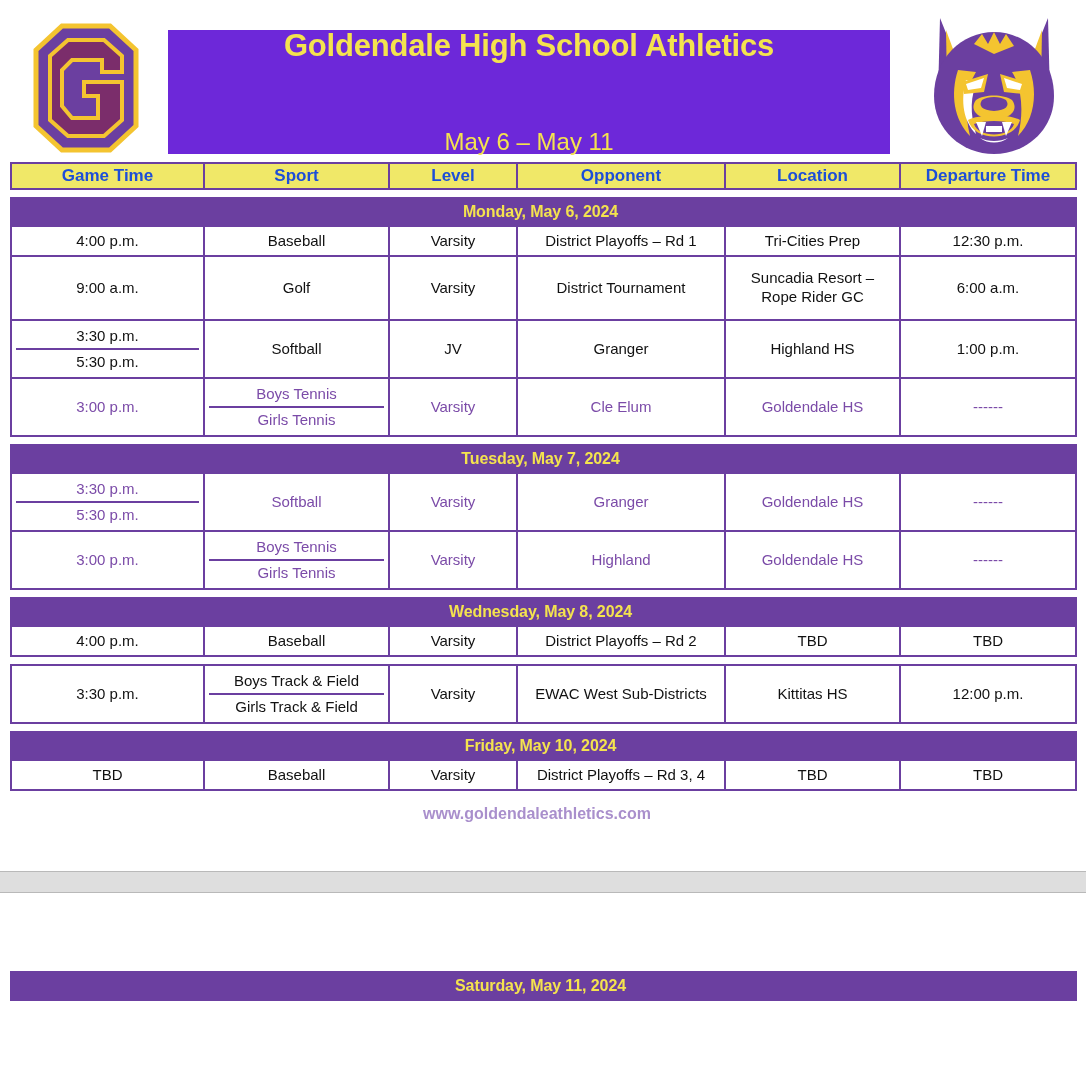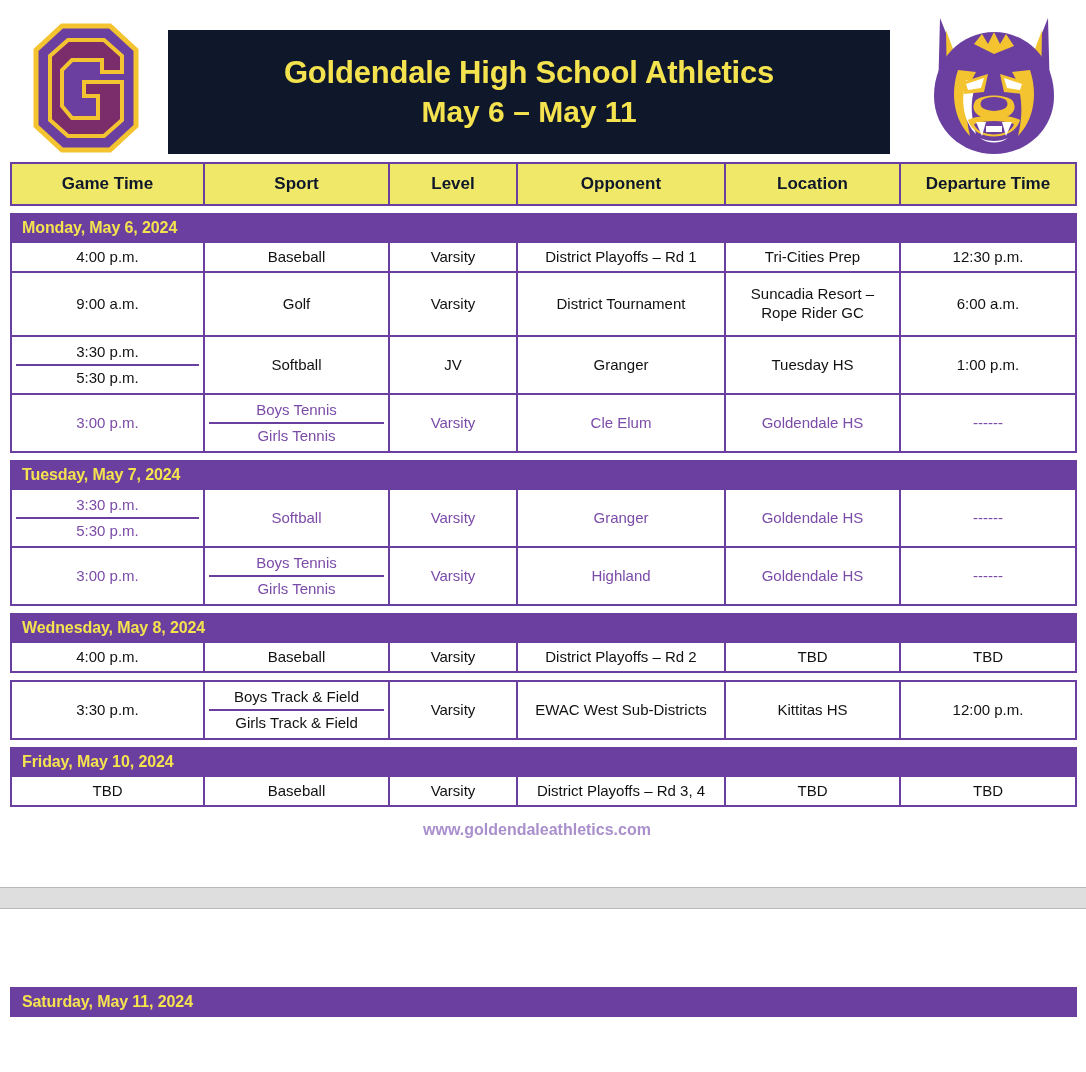--- a/index.html
+++ b/index.html
@@ -30,82 +30,82 @@
   }
   .logo-wolf {
     position: absolute;
     right: 12px; top: 8px;
     width: 160px; height: 152px;
   }
   .banner {
     position: absolute;
     left: 168px; top: 30px;
     width: 722px; height: 124px;
-    background: #0f172a;
+    background: #6d28d9;
     display: flex;
     flex-direction: column;
     align-items: center;
-    justify-content: center;
+    justify-content: space-between;
     gap: 6px;
   }
   .banner-title {
     color: #F4E34E;
     font-size: 31px;
     font-weight: bold;
     letter-spacing: -0.2px;
     line-height: 1.05;
     text-align: center;
   }
   .banner-sub {
     color: #F4E34E;
-    font-size: 30px;
-    font-weight: bold;
+    font-size: 24px;
+    font-weight: normal;
     line-height: 1.05;
     text-align: center;
   }
 
   
   .sched {
     width: 1065px;
     margin: 0 0 0 10px;
     border-collapse: collapse;
     table-layout: fixed;
   }
   .sched col.c-time  { width: 193px; }
   .sched col.c-sport { width: 185px; }
   .sched col.c-level { width: 128px; }
   .sched col.c-opp   { width: 208px; }
   .sched col.c-loc   { width: 175px; }
   .sched col.c-dep   { width: 176px; }
 
   .head-row th {
     background: #F0E868;
-    color: #0f172a;
+    color: #1d4ed8;
     border: 2px solid #6B3FA0;
     font-size: 17px;
     font-weight: bold;
     height: 20px;
     text-align: center;
-    padding: 10px 3px;
+    padding: 2px 3px;
   }
 
   .spacer-row td {
     border: none;
     height: 9px;
     padding: 0;
     background: #ffffff;
   }
 
   .day-row td {
     background: #6B3FA0;
     color: #F4E34E;
     border: 2px solid #6B3FA0;
     font-size: 16px;
     font-weight: bold;
-    text-align: left;
+    text-align: center;
     padding: 4px 16px 4px 10px;
     height: 28px;
     letter-spacing: -0.1px;
   }
 
   .sched td.cell {
     border: 2px solid #6B3FA0;
     background: #ffffff;
     text-align: center;
     vertical-align: middle;
@@ -248,21 +248,21 @@
           <td class="cell">6:00 a.m.</td>
         </tr>
         <tr class="away r-split">
           <td class="cell split">
             <div class="half top">3:30 p.m.</div>
             <div class="half bottom">5:30 p.m.</div>
           </td>
           <td class="cell">Softball</td>
           <td class="cell">JV</td>
           <td class="cell">Granger</td>
-          <td class="cell">Tuesday HS</td>
+          <td class="cell">Highland HS</td>
           <td class="cell">1:00 p.m.</td>
         </tr>
         <tr class="home r-split">
           <td class="cell">3:00 p.m.</td>
           <td class="cell split">
             <div class="half top">Boys Tennis</div>
             <div class="half bottom">Girls Tennis</div>
           </td>
           <td class="cell">Varsity</td>
           <td class="cell">Cle Elum</td>

